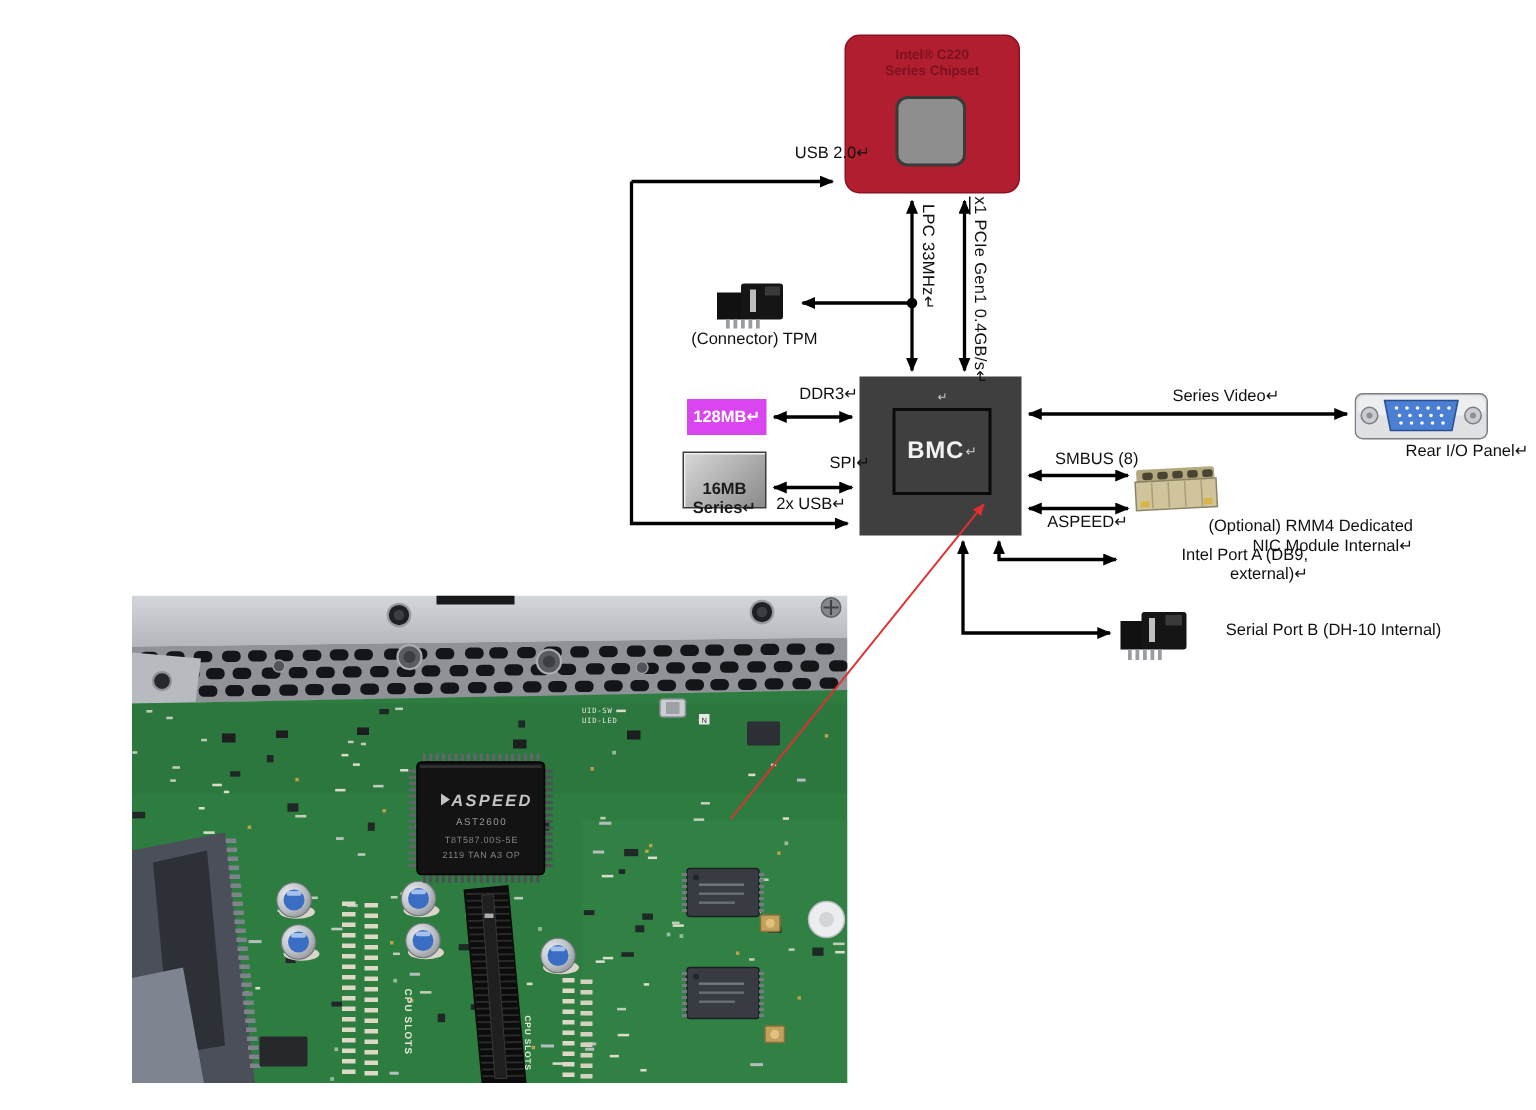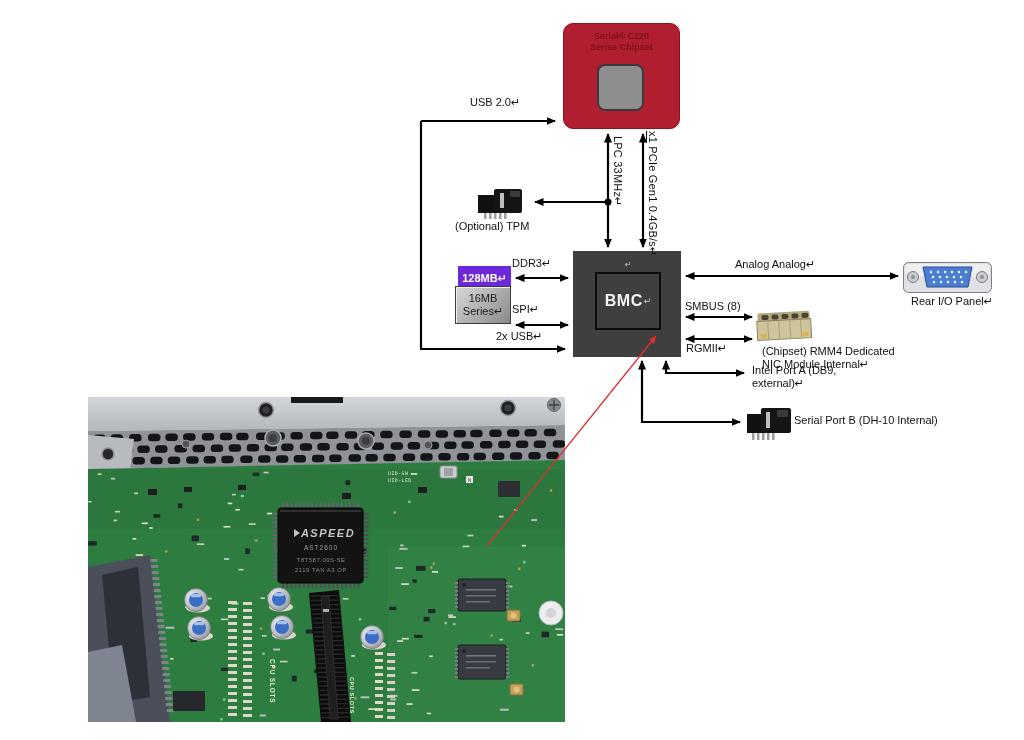--- a/index.html
+++ b/index.html
@@ -1,46 +1,46 @@
 <!DOCTYPE html>
 <html style="--chipset-red: #b11e2f; --chipset-text: #7c1220; --bmc-gray: #3f3f3f; --line-black: #000000; --annotation-red: #e03030; --pcb-green: #2e7d40;"><head>
 <meta charset="utf-8">
 <style>
   *{margin:0;padding:0;box-sizing:border-box}
   html,body{background:#fff}
   body{width:1024px;height:740px;position:relative;overflow:hidden;
        font-family:"Liberation Sans","DejaVu Sans",sans-serif;color:#111}
   #photo-svg{position:absolute;left:88px;top:397px;z-index:0}
   #lines-svg{position:absolute;left:0;top:0;z-index:2;pointer-events:none}
-  .label{position:absolute;font-size:11px;line-height:13px;color:#101010;z-index:3;text-align:left}
-  .label.left{text-align:left}
+  .label{position:absolute;font-size:11px;line-height:13px;color:#101010;z-index:3;text-align:right}
+  .label.left{text-align:center}
   .vlabel{position:absolute;font-size:11px;color:#101010;z-index:3;
           writing-mode:vertical-rl;letter-spacing:.2px}
   .icon{position:absolute;z-index:3}
   
   #chipset{position:absolute;left:563px;top:23px;width:117px;height:106px;z-index:1;
            background:var(--chipset-red,#b11e2f);border-radius:10px;border:1px solid #8d1120}
   #chipset .title{padding-top:7px;text-align:center;font-weight:bold;font-size:9px;
                   line-height:11px;color:var(--chipset-text,#7c1220)}
   #chipset .die{position:absolute;left:33px;top:40px;width:47px;height:47px;background:#8e8e8e;
                 border:2px solid #3a3a3a;border-radius:8px}
   
   #bmc{position:absolute;left:573px;top:251px;width:108px;height:106px;background:var(--bmc-gray,#3f3f3f);z-index:1}
   #bmc .inner{position:absolute;left:22px;top:21px;width:66px;height:58px;border:2px solid #0b0b0b;
               display:flex;align-items:center;justify-content:center}
   #bmc .bmc-text{font-weight:bold;font-size:16px;color:#f2f2f2;letter-spacing:.5px}
   #bmc .mark{font-size:9px;color:#c9c9c9;margin-left:1px}
   #bmc .topmark{position:absolute;left:52px;top:9px;font-size:8px;color:#c9c9c9}
   
-  #mem-box{position:absolute;left:458px;top:266px;width:53px;height:24px;background:#6d28d9;
+  #mem-box{position:absolute;left:458px;top:266px;width:53px;height:24px;background:#d946ef;
            color:#fff;font-weight:bold;font-size:11px;line-height:24px;text-align:center;z-index:3}
-  #flash-box{position:absolute;left:455px;top:286px;width:56px;height:38px;z-index:3;
+  #flash-box{position:absolute;left:455px;top:301px;width:56px;height:38px;z-index:3;
              background:linear-gradient(135deg,#d9d9d9 0%,#b5b5b5 45%,#8a8a8a 100%);
-             border:1px solid #3c3c3c;text-align:center;font-weight:normal;font-size:11px;
-             line-height:13px;color:#1b1b1b;padding-top:5px;box-shadow:inset 1px 1px 0 #eee}
+             border:1px solid #3c3c3c;text-align:center;font-weight:bold;font-size:11px;
+             line-height:13px;color:#1b1b1b;padding-top:18px;box-shadow:inset 1px 1px 0 #eee}
   .u{text-decoration:underline}
 </style>
 </head>
 <body>
 
 <svg id="photo-svg" width="477" height="325" viewBox="0 0 477 325">
   <defs>
     <linearGradient id="metalG" x1="0" y1="0" x2="0" y2="1">
       <stop offset="0" stop-color="#d3d6da"></stop>
         <stop offset="1" stop-color="#b3b6ba"></stop>
@@ -614,21 +614,21 @@
 
     <text x="300" y="78" font-size="4.8" fill="#e4eae2" font-family="DejaVu Sans Mono,monospace" letter-spacing=".5">UID-SW</text>
     <text x="300" y="85" font-size="4.8" fill="#e4eae2" font-family="DejaVu Sans Mono,monospace" letter-spacing=".5">UID-LED</text>
     <text transform="translate(182,262) rotate(90)" font-size="6.5" font-weight="bold" fill="#e9e6da" letter-spacing=".8">CPU SLOTS</text>
     <text transform="translate(262,280) rotate(90)" font-size="5.5" font-weight="bold" fill="#e9e6da" letter-spacing=".6">CPU SLOTS</text>
   </g>
 </svg>
 
 <div id="chipset">
   <div class="title">
-    <div>Serial® C220</div>
+    <div>Intel® C220</div>
     <div>Series Chipset</div>
   </div>
   <div class="die"></div>
 </div>
 
 <div id="bmc">
   <span class="topmark">↵</span>
   <div class="inner">
     <span class="bmc-text">BMC</span>
     <span class="mark">↵</span>
@@ -638,30 +638,30 @@
 <div id="mem-box">128MB↵</div>
 
 <div id="flash-box">
   <div>16MB</div>
   <div>Series↵</div>
 </div>
 
 <div class="label" style="left:470px;top:96px;width:110px">USB 2.0↵</div>
 <div class="vlabel" style="left:612px;top:136px">LPC 33MHz↵</div>
 <div class="vlabel" style="left:647px;top:131px"><span class="u">x1</span><span> PCIe Gen1 0.4GB/s↵</span></div>
-<div class="label" style="left:455px;top:220px;width:90px">(Optional) TPM</div>
+<div class="label" style="left:455px;top:220px;width:90px">(Connector) TPM</div>
 <div class="label" style="left:512px;top:257px;width:60px">DDR3↵</div>
 <div class="label" style="left:512px;top:303px;width:68px">SPI↵</div>
 <div class="label" style="left:496px;top:330px;width:68px">2x USB↵</div>
-<div class="label" style="left:735px;top:258px;width:118px">Analog Analog↵</div>
+<div class="label" style="left:735px;top:258px;width:118px">Series Video↵</div>
 <div class="label" style="left:911px;top:295px;width:108px">Rear I/O Panel↵</div>
 <div class="label" style="left:685px;top:300px;width:74px">SMBUS (8)</div>
-<div class="label" style="left:686px;top:342px;width:66px">RGMII↵</div>
+<div class="label" style="left:686px;top:342px;width:66px">ASPEED↵</div>
 <div class="label" style="left:762px;top:345px;width:180px">
-  <div>(Chipset) RMM4 Dedicated</div>
+  <div>(Optional) RMM4 Dedicated</div>
   <div>NIC Module Internal↵</div>
 </div>
 <div class="label" style="left:752px;top:364px;width:120px">
   <div>Intel Port A (DB9,</div>
   <div>external)↵</div>
 </div>
 <div class="label left" style="left:794px;top:414px;width:190px">Serial Port B (DH-10 Internal)</div>
 
 <svg class="icon" style="left:474px;top:186px" width="58" height="34">
   <rect x="4" y="9" width="18" height="18" fill="#111"></rect>

